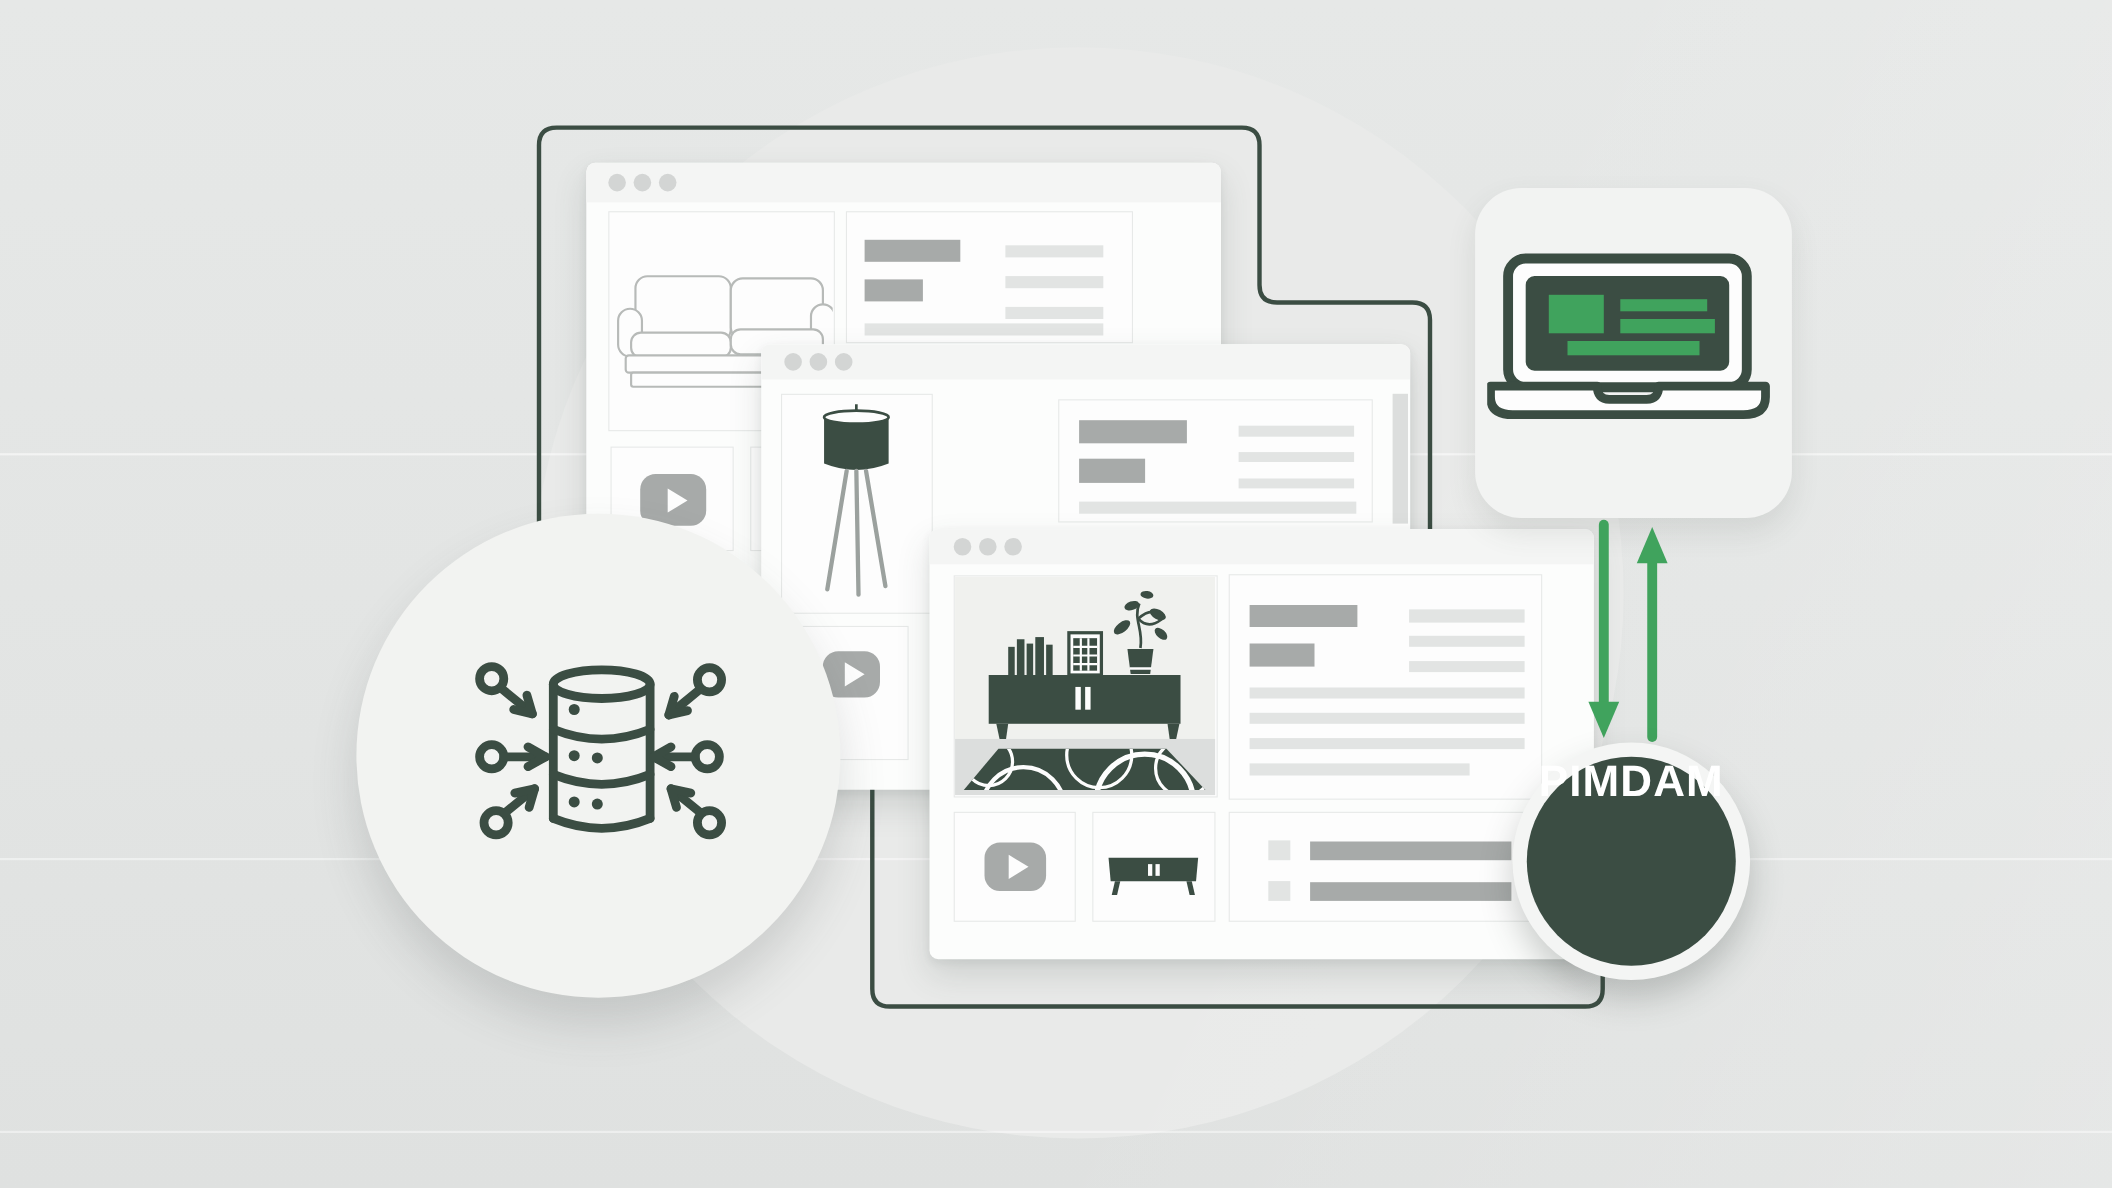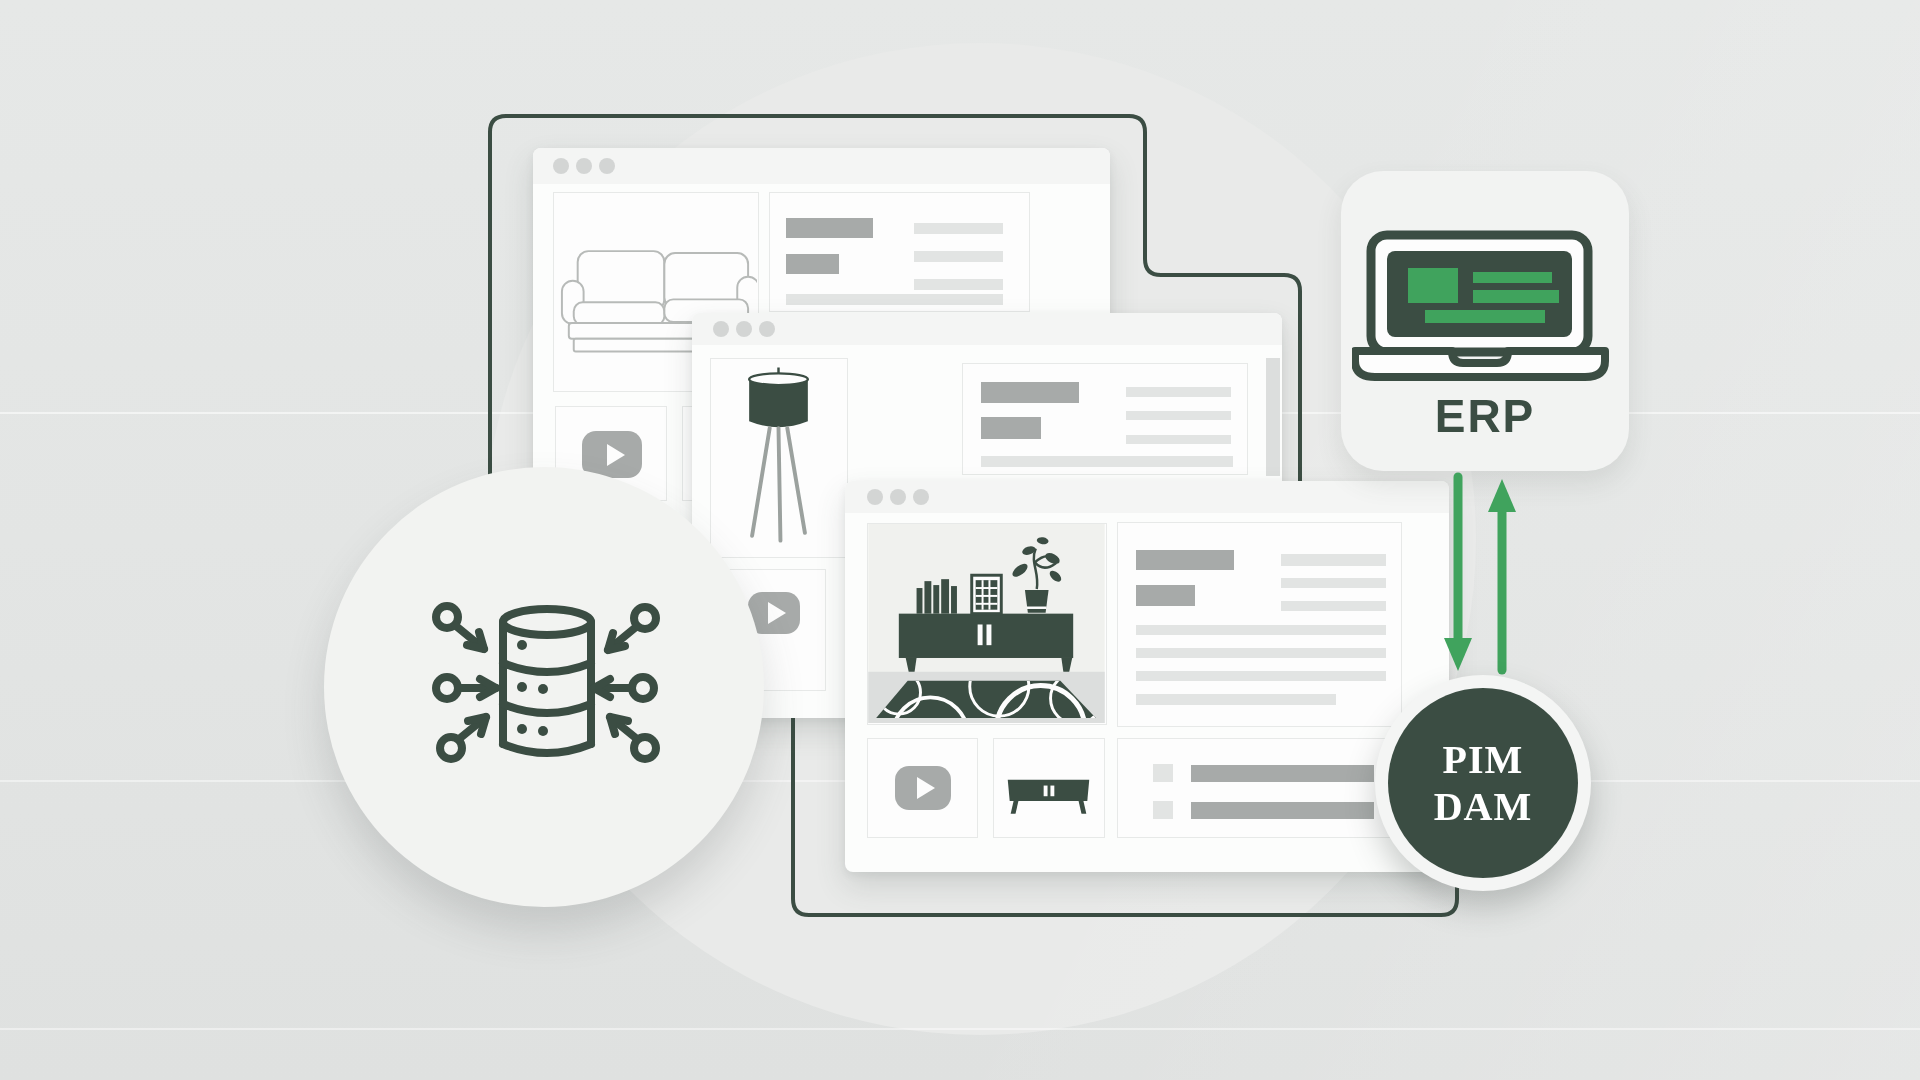--- a/index.html
+++ b/index.html
@@ -30,22 +30,22 @@
        background:#f2f3f1;box-shadow:0 24px 42px rgba(70,80,75,.18);z-index:5;}
   
   .erp-card{position:absolute;left:1341px;top:171px;width:288px;height:300px;border-radius:42px;
             background:var(--c-card_bg);box-shadow:0 12px 26px rgba(70,80,75,.12);z-index:6;}
   .erp-label{position:absolute;left:0;top:218px;width:100%;text-align:center;
              font-size:46px;font-weight:700;letter-spacing:2px;color:var(--c-dark_green);}
   
   .pim-ring{position:absolute;left:1375px;top:675px;width:216px;height:216px;border-radius:50%;
             background:#f4f5f4;box-shadow:0 16px 30px rgba(55,65,60,.25);z-index:8;}
   .pim-circle{position:absolute;left:13px;top:13px;width:190px;height:190px;border-radius:50%;
-              background:var(--c-dark_green);display:flex;flex-direction:column;
-              align-items:center;justify-content:center;font-family:Liberation Serif, serif;}
+              background:var(--c-dark_green);display:flex;flex-direction:row;
+              justify-content:center;}
   .pim-circle div{color:#ffffff;font-size:40px;font-weight:700;line-height:47px;letter-spacing:1px;}
 </style>
 </head>
 <body>
 
 <div class="stage">
 
   <div class="bg-circle"></div>
   <div class="bg-sheen"></div>
   <div class="bg-line" style="top:412px;"></div>
@@ -255,21 +255,20 @@
       <rect x="1371" y="235" width="217" height="117" rx="16" fill="#fdfdfd" stroke="var(--c-dark_green)" stroke-width="9"></rect>
       <rect x="1387" y="251" width="185" height="86" rx="8" fill="var(--c-dark_green)"></rect>
       <g fill="var(--c-accent_green)">
         <rect x="1408" y="268" width="50" height="35"></rect>
         <rect x="1473" y="272" width="79" height="11"></rect>
         <rect x="1473" y="290" width="86" height="13"></rect>
         <rect x="1425" y="310" width="120" height="13"></rect>
       </g>
       <path d="M1355,351 H1452 q0,12 11,12 h34 q11,0 11,-12 H1605 V361 Q1605,377 1585,377 H1375 Q1355,377 1355,361 Z" fill="#fdfdfd" stroke="var(--c-dark_green)" stroke-width="8" stroke-linejoin="round"></path>
     </svg>
-    <div class="erp-label">ERP</div>
   </div>
 
   <svg class="abs" style="left:1430px;top:465px;z-index:7;" width="100" height="215" viewBox="1430 465 100 215">
     <g stroke="var(--c-accent_green)" stroke-width="9" stroke-linecap="round">
       <line x1="1458" y1="477" x2="1458" y2="640"></line>
       <line x1="1502" y1="510" x2="1502" y2="670"></line>
     </g>
     <g fill="var(--c-accent_green)">
       <polygon points="1444,638 1472,638 1458,671"></polygon>
       <polygon points="1488,512 1516,512 1502,479"></polygon>

